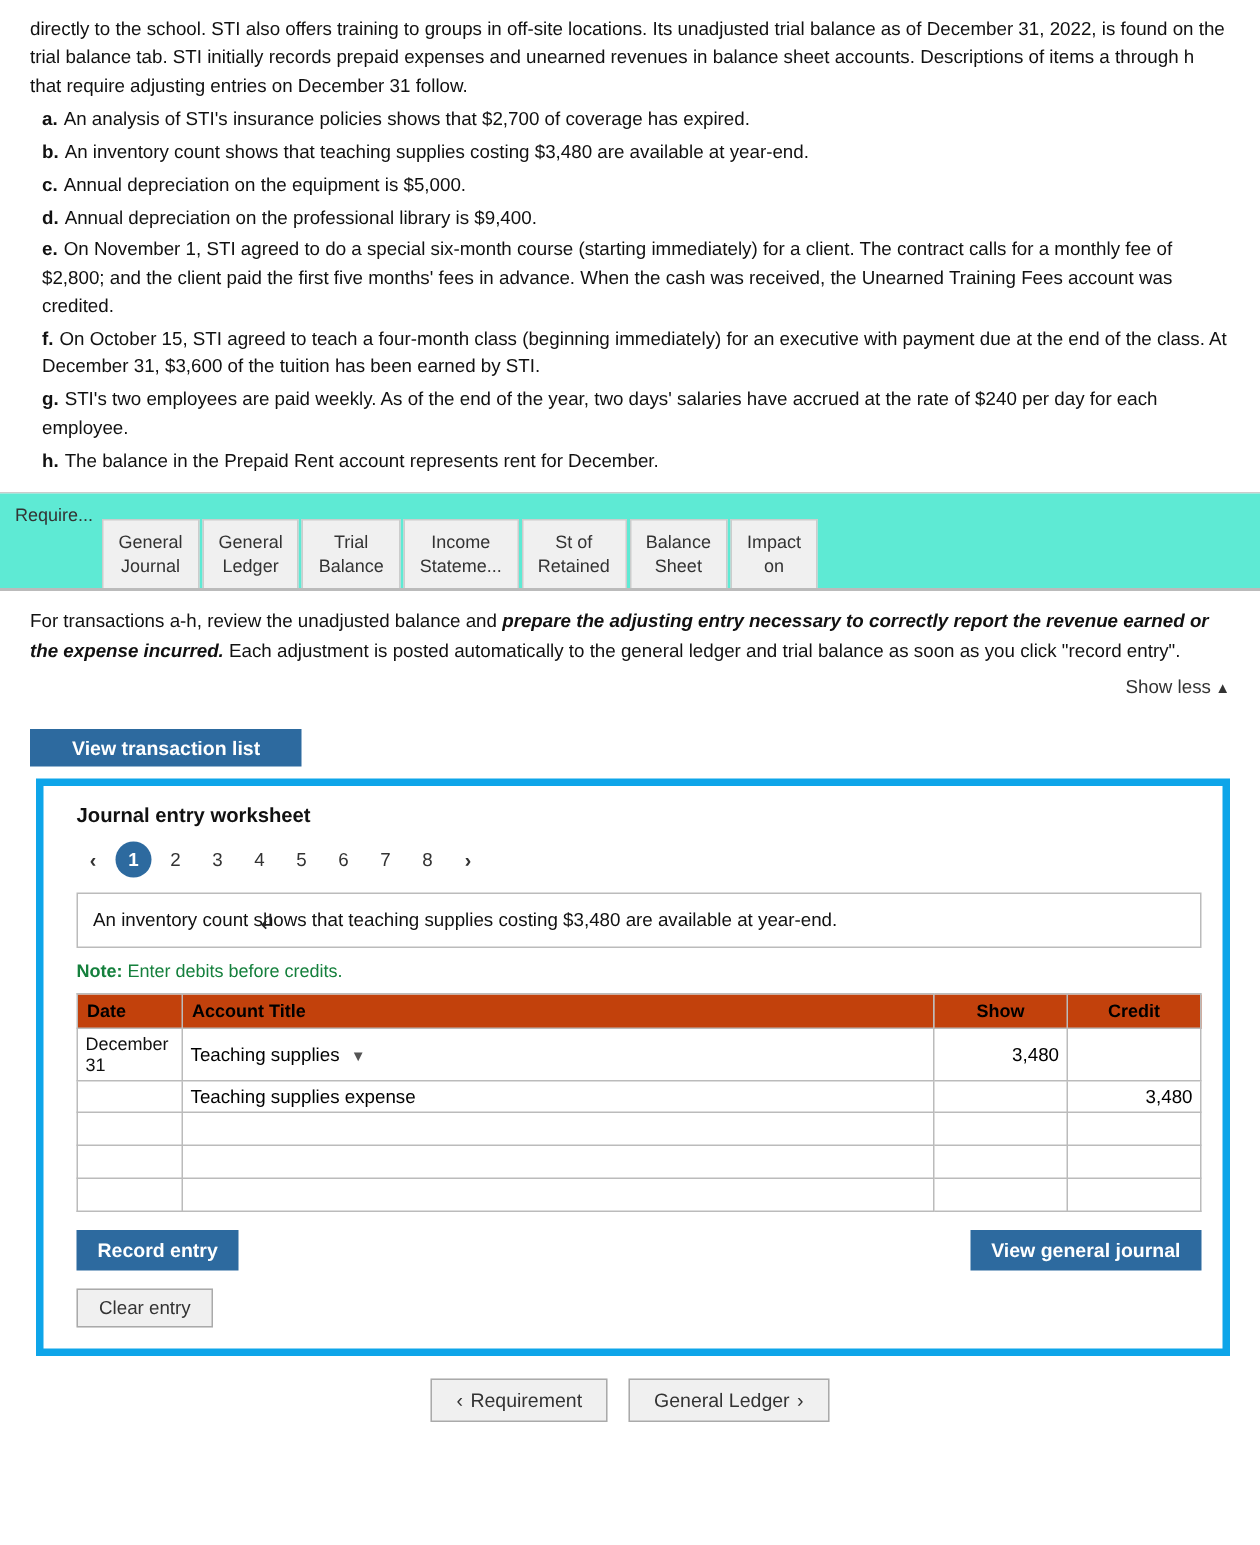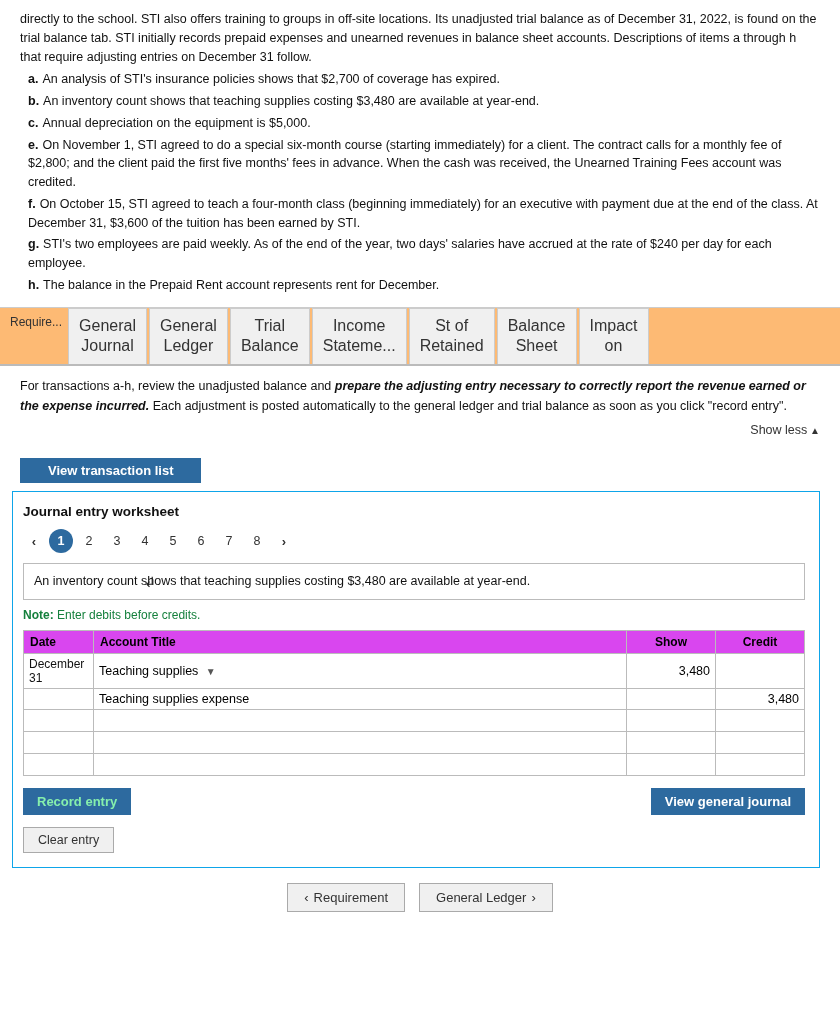--- a/index.html
+++ b/index.html
@@ -41,32 +41,32 @@
     .items-list li .letter {
       font-weight: bold;
       margin-right: 4px;
     }
 
     
     .tab-bar {
       display: flex;
       align-items: stretch;
       border-bottom: 2px solid #bbb;
-      background: #fdba74;
+      background: #5eead4;
       padding: 0 0 0 10px;
     }
     .tab-item {
       padding: 7px 10px;
-      font-size: 16px;
+      font-size: 12px;
       cursor: pointer;
       border: 1px solid #ccc;
       border-bottom: none;
       background: #f0f0f0;
       margin-right: 2px;
-      margin-top: 0;
+      margin-top: 17px;
       white-space: nowrap;
       color: #333;
       user-select: none;
     }
 
     
     .instruction-area {
       padding: 10px 20px;
       font-size: 12.5px;
       line-height: 1.6;
@@ -96,24 +96,24 @@
       font-size: 13px;
       font-weight: bold;
       cursor: pointer;
       margin: 8px 20px;
       border: none;
       user-select: none;
     }
 
     
     .worksheet-card {
-      margin: 0 20px 15px 12px;
-      border: 1px solid #0ea5e9;
+      margin: 0 20px 15px 24px;
+      border: 5px solid #0ea5e9;
       background: #fff;
-      padding: 12px 14px 14px 10px;
+      padding: 12px 14px 14px 22px;
     }
     .worksheet-title {
       font-size: 13.5px;
       font-weight: bold;
       margin-bottom: 10px;
       color: #111;
     }
 
     
     .pagination {
@@ -181,21 +181,21 @@
     }
 
     
     .journal-table {
       width: 100%;
       border-collapse: collapse;
       margin-bottom: 12px;
       font-size: 12.5px;
     }
     .journal-table th {
-      background: #d946ef;
+      background: #c2410c;
       border: 1px solid #bbb;
       padding: 4px 6px;
       text-align: center;
       font-weight: bold;
       font-size: 12px;
     }
     .journal-table th.left {
       text-align: left;
     }
     .journal-table td {
@@ -233,21 +233,21 @@
 
     
     .buttons-row {
       display: flex;
       align-items: center;
       justify-content: space-between;
       margin-top: 6px;
     }
     .btn-record {
       background: #2d6a9f;
-      color: #86efac;
+      color: #ffffff;
       border: none;
       padding: 6px 14px;
       font-size: 13px;
       font-weight: bold;
       cursor: pointer;
     }
     .btn-view-journal {
       background: #2d6a9f;
       color: #fff;
       border: none;
@@ -306,20 +306,21 @@
 <div class="page-container">
 
   
   <div class="top-text-area">
     <p>directly to the school. STI also offers training to groups in off-site locations. Its unadjusted trial balance as of December 31, 2022, is found on the trial balance tab. STI initially records prepaid expenses and unearned revenues in balance sheet accounts. Descriptions of items a through h that require adjusting entries on December 31 follow.</p>
     <ul class="items-list">
 
     <li><span class="letter">a.</span>An analysis of STI's insurance policies shows that $2,700 of coverage has expired.</li>
         <li><span class="letter">b.</span>An inventory count shows that teaching supplies costing $3,480 are available at year-end.</li>
         <li><span class="letter">c.</span>Annual depreciation on the equipment is $5,000.</li>
+        <li><span class="letter">d.</span>Annual depreciation on the professional library is $9,400.</li>
         <li><span class="letter">e.</span>On November 1, STI agreed to do a special six-month course (starting immediately) for a client. The contract calls for a monthly fee of $2,800; and the client paid the first five months' fees in advance. When the cash was received, the Unearned Training Fees account was credited.</li>
         <li><span class="letter">f.</span>On October 15, STI agreed to teach a four-month class (beginning immediately) for an executive with payment due at the end of the class. At December 31, $3,600 of the tuition has been earned by STI.</li>
         <li><span class="letter">g.</span>STI's two employees are paid weekly. As of the end of the year, two days' salaries have accrued at the rate of $240 per day for each employee.</li>
         <li><span class="letter">h.</span>The balance in the Prepaid Rent account represents rent for December.</li>
       </ul>
   </div>
 
   
   <div class="tab-bar">
     <div class="require-prefix">Require...</div>

